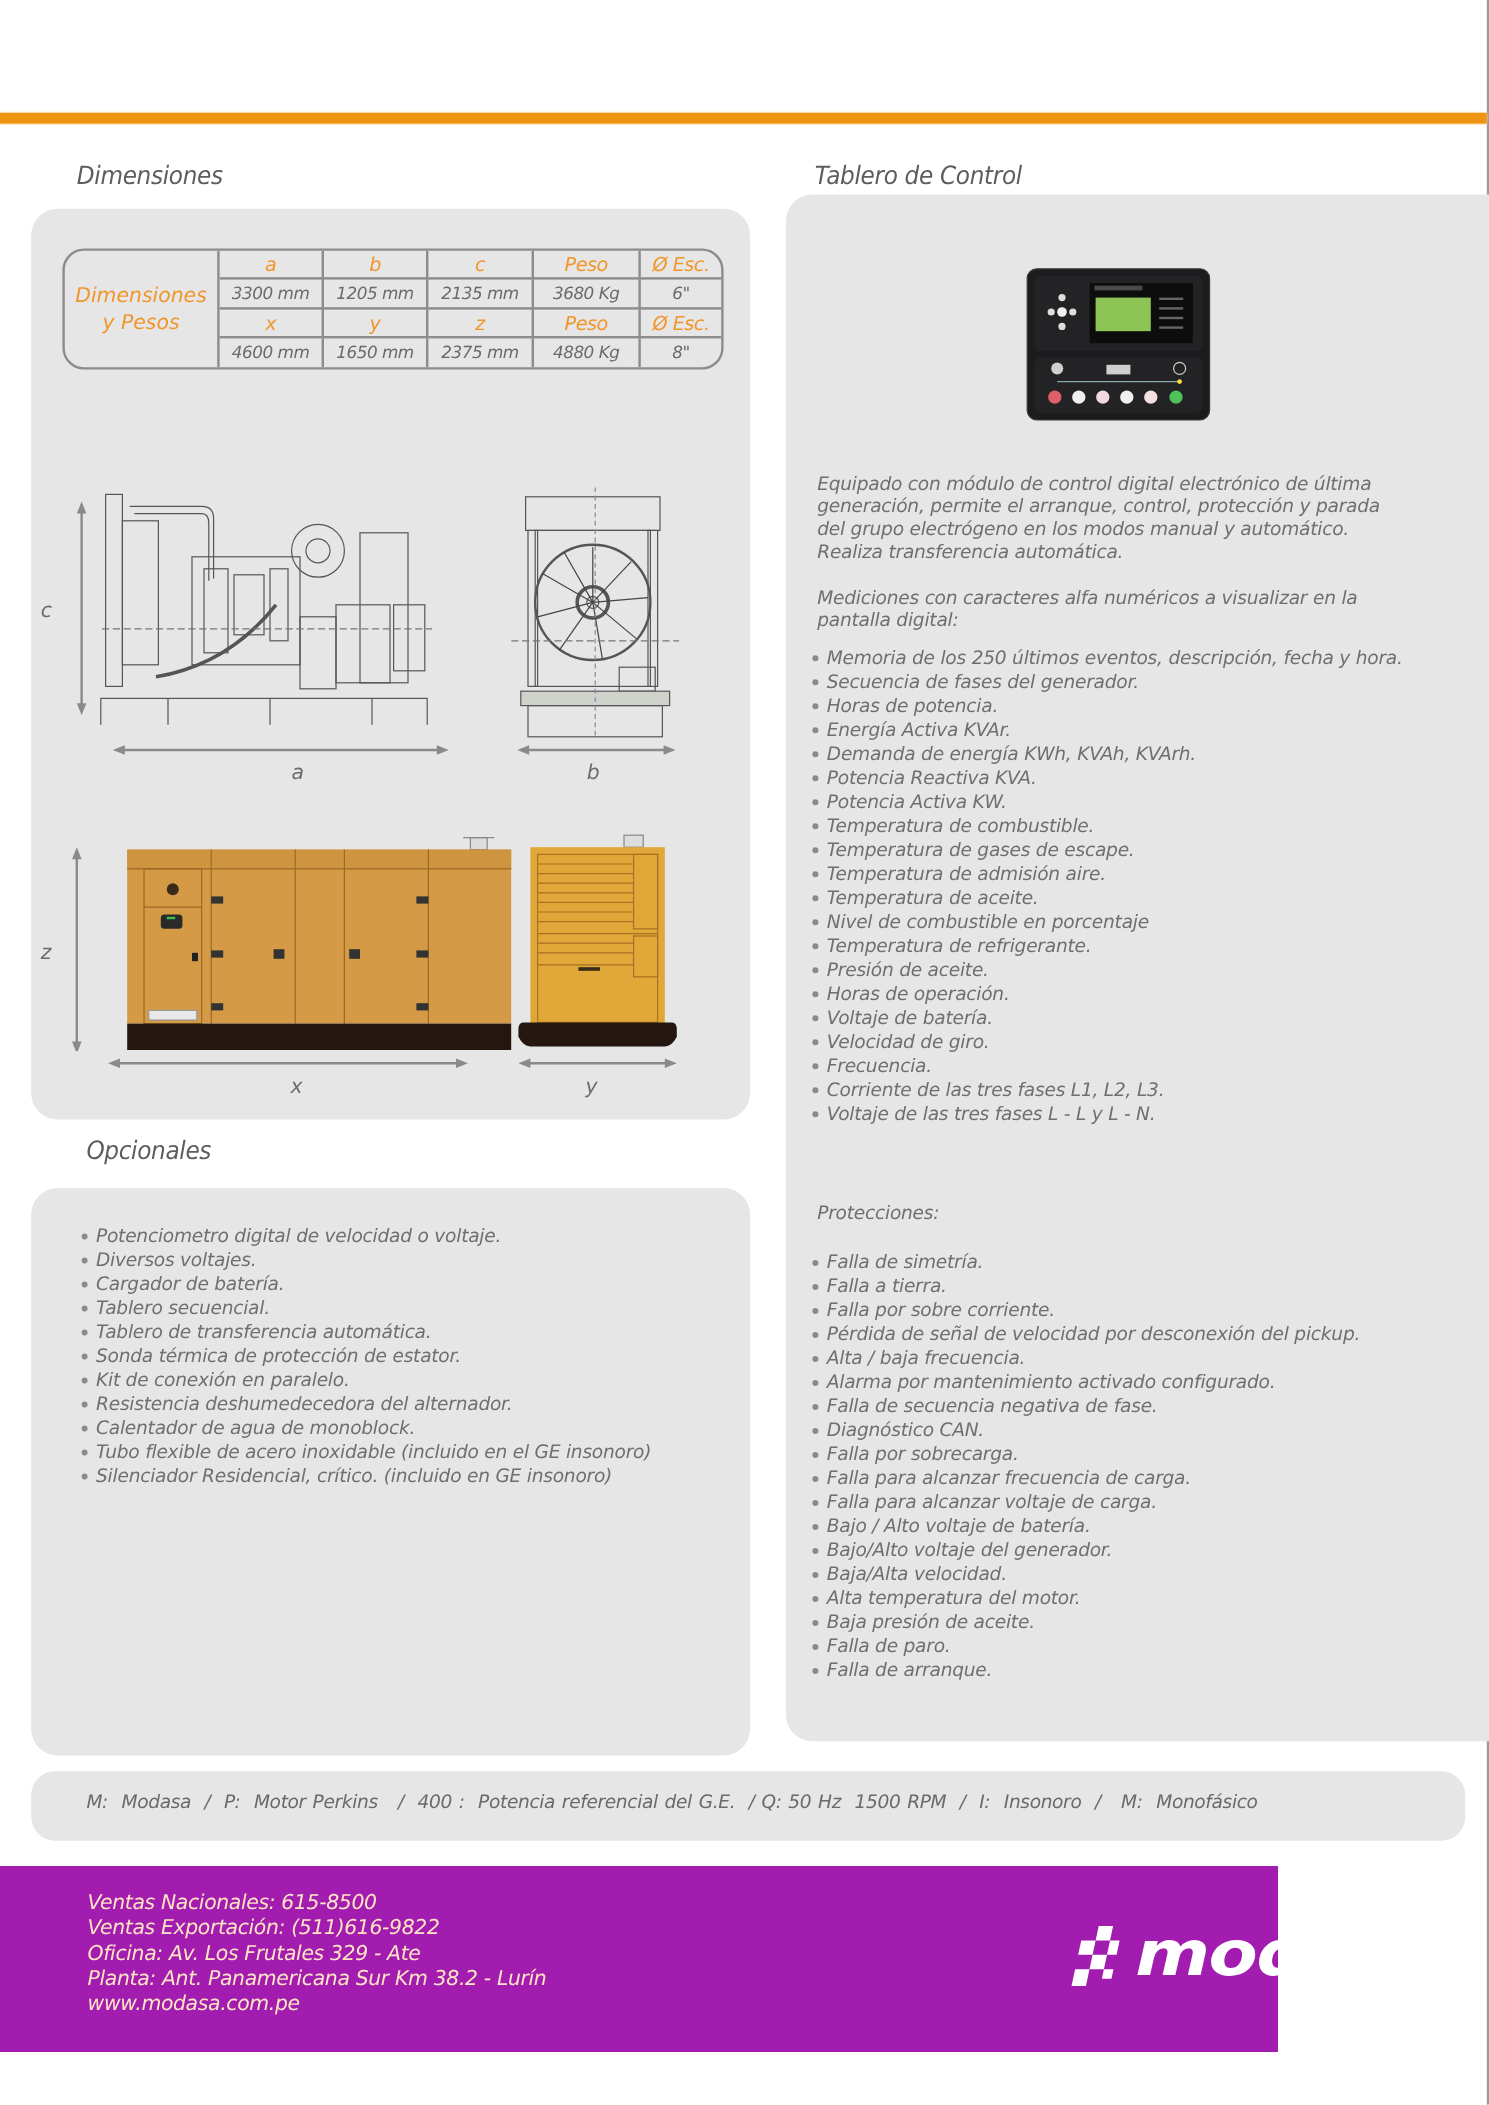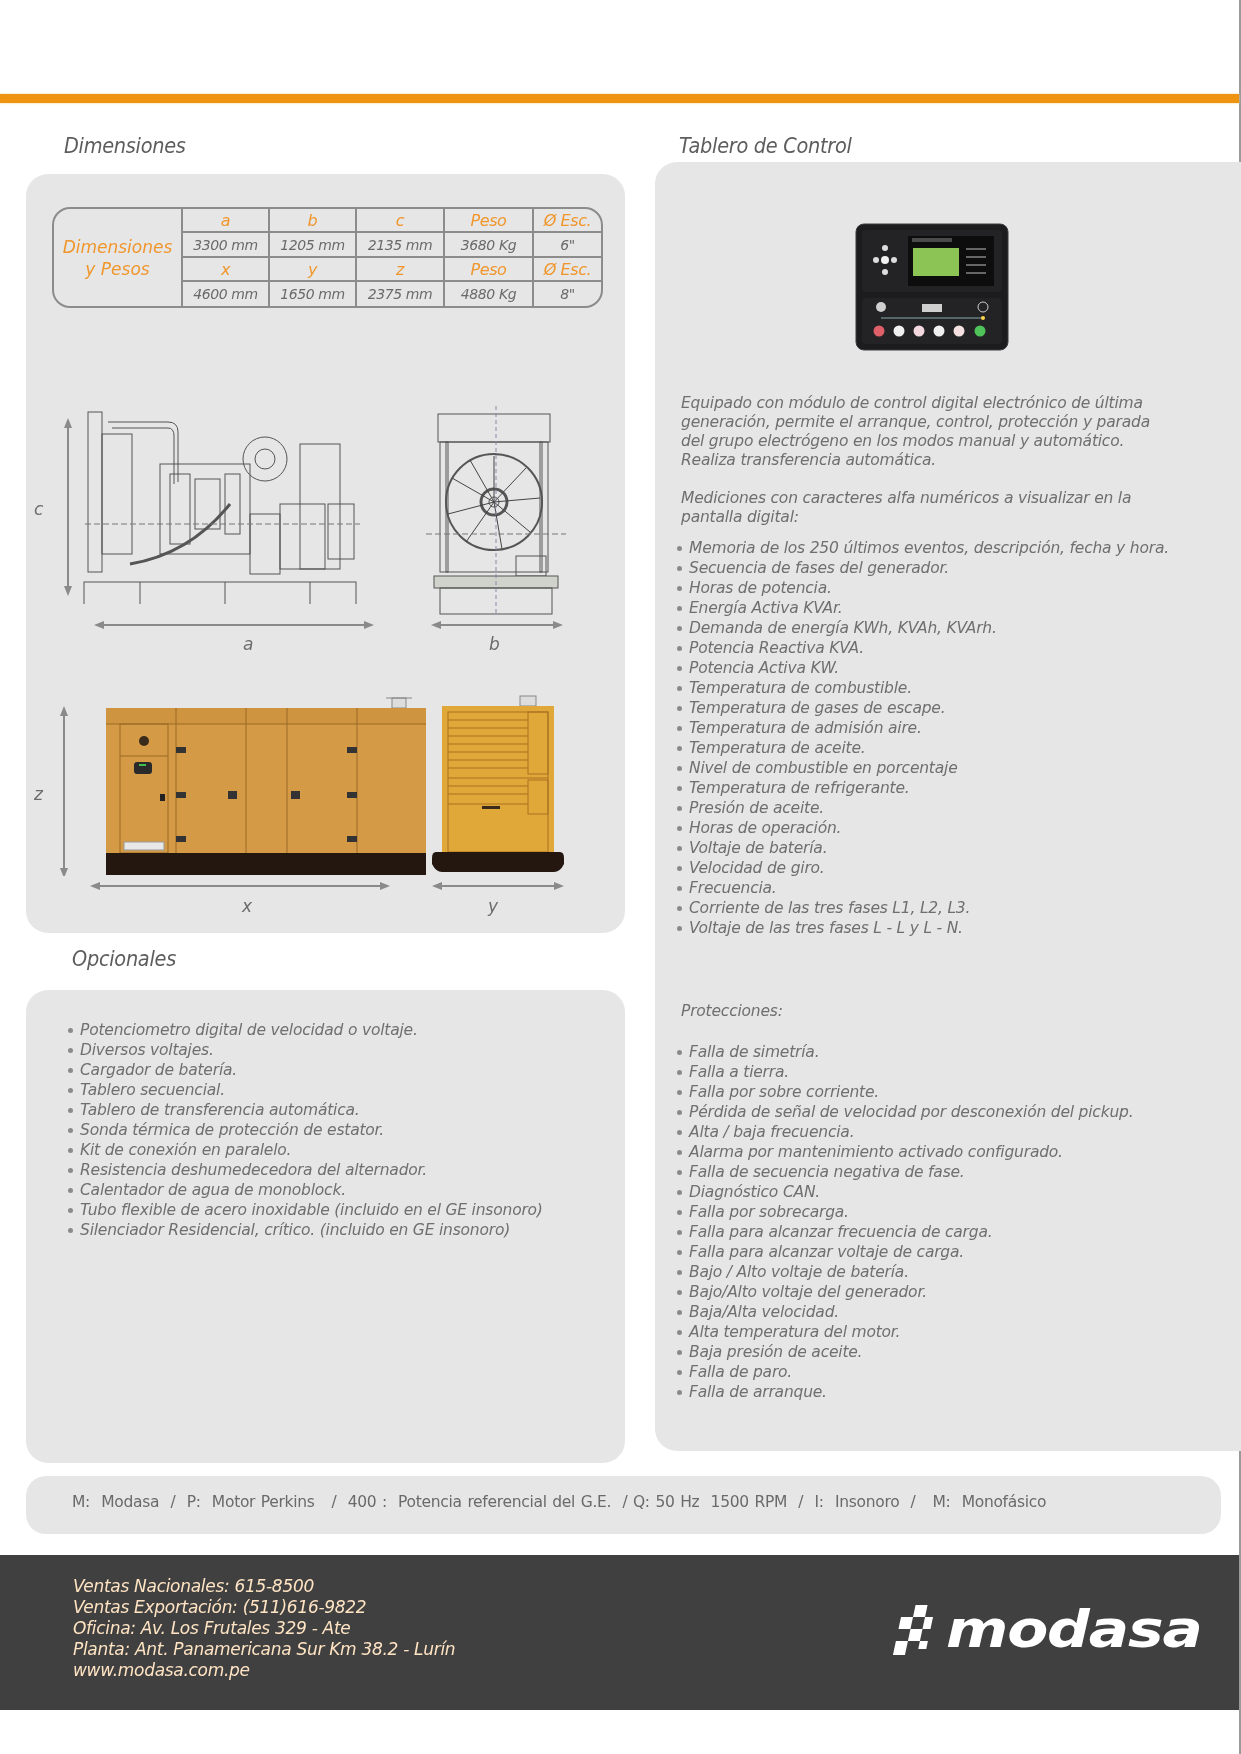--- a/index.html
+++ b/index.html
@@ -30,23 +30,23 @@
   .drawing-label { position: absolute; font-style: italic; font-size: 17px; color: #6c6c6c; }
 
   .drawing { position: absolute; }
 
   
   .paragraph { position: absolute; font-style: italic; font-size: 15.5px; line-height: 19px; color: #6f6f6f; letter-spacing: -0.2px; white-space: pre-line; }
   ul.bullets { position: absolute; list-style: none; font-style: italic; font-size: 15.5px; line-height: 20px; color: #6f6f6f; letter-spacing: -0.2px; }
   ul.bullets li { position: relative; padding-left: 12px; white-space: nowrap; }
   ul.bullets li::before { content: ""; position: absolute; left: 0; top: 8px; width: 5px; height: 5px; border-radius: 50%; background: #8a8a8a; }
 
-  .codes-text { position: absolute; left: 46px; top: 17px; font-size: 15.5px; color: #6a6a6a; letter-spacing: -0.3px; white-space: pre; word-spacing: 1px; }
-
-  .footer { position: absolute; left: 0; top: 1555px; width: 1239px; height: 155px; background: #404040; }
+  .codes-text { position: absolute; left: 46px; top: 17px; font-style: italic; font-size: 15.5px; color: #6a6a6a; letter-spacing: -0.3px; white-space: pre; word-spacing: 1px; }
+
+  .footer { position: absolute; left: 0; top: 1555px; width: 1065px; height: 155px; background: #a21caf; }
   .footer-lines { position: absolute; left: 73px; top: 21px; font-style: italic; font-size: 17px; line-height: 21px; color: #ffe4c4; letter-spacing: -0.3px; }
   .footer-lines div { white-space: nowrap; }
   .logo { position: absolute; left: 890px; top: 48px; width: 300px; height: 62px; }
   .logo-word { position: absolute; left: 56px; top: -4px; font-family: "DejaVu Sans", sans-serif; font-weight: bold; font-style: italic; font-size: 52px; color: #ffffff; letter-spacing: -1px; transform: scaleX(1.15); transform-origin: left center; }
 </style>
 </head>
 <body>
 
 <div class="right-edge"></div>
 <div class="top-rule"></div>

